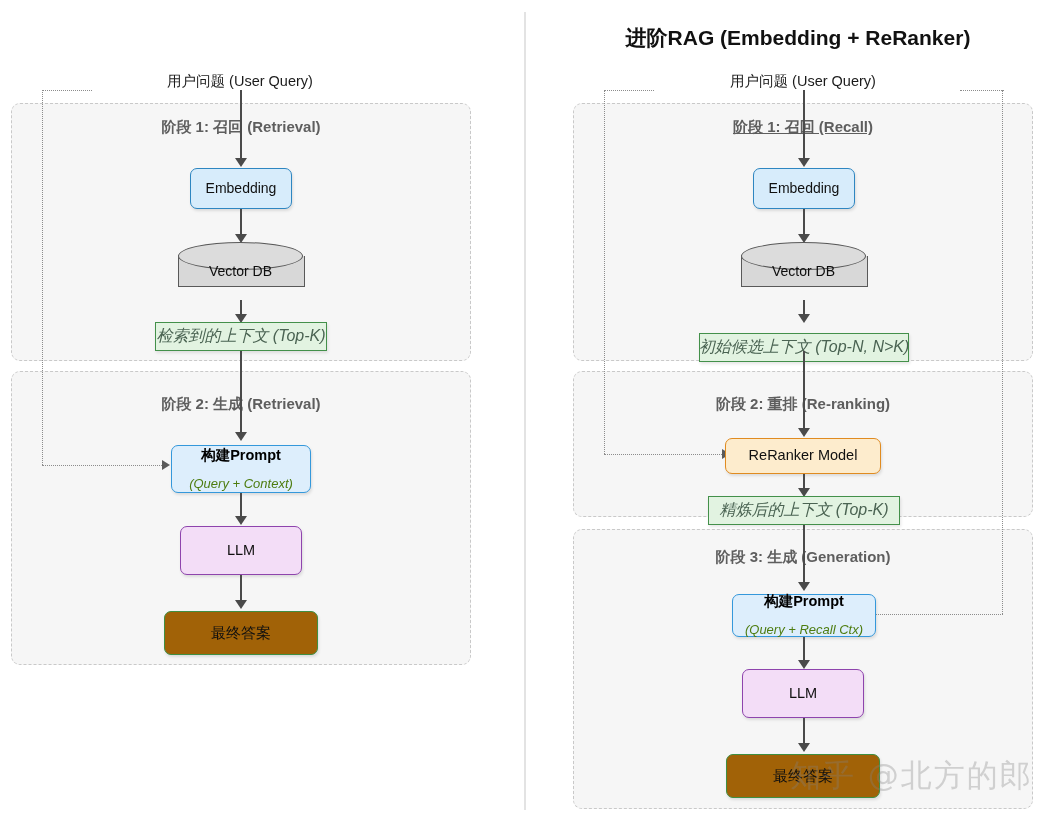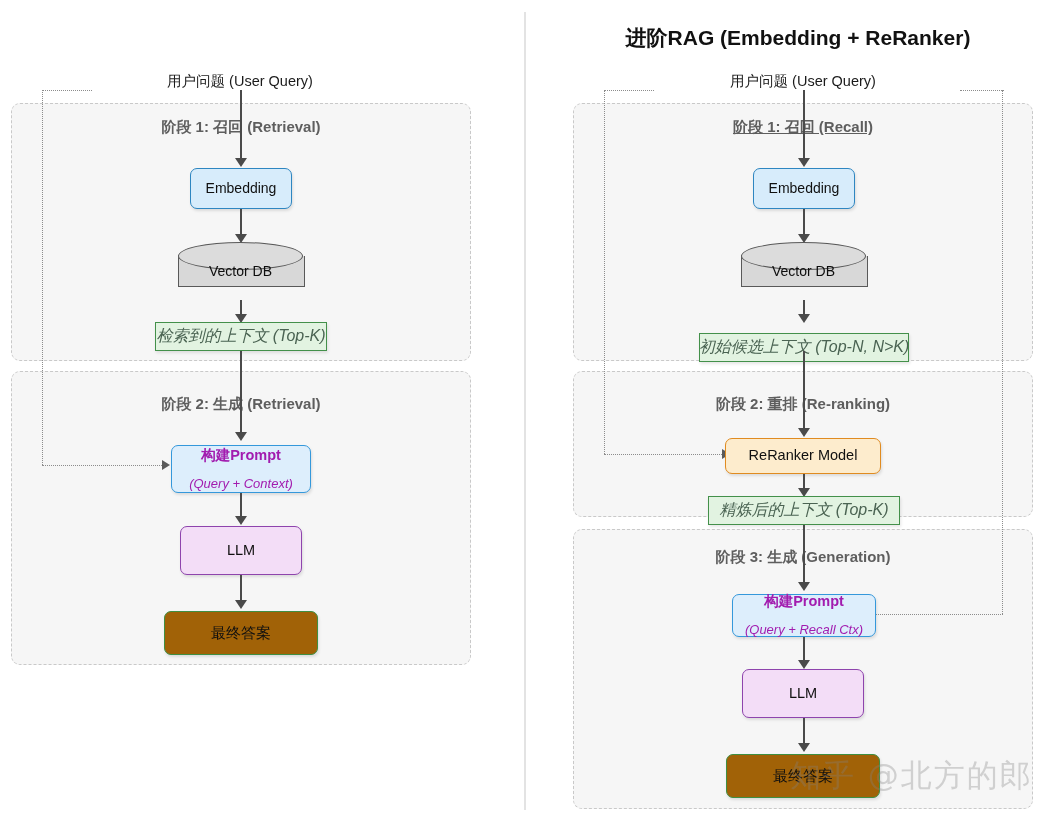--- a/index.html
+++ b/index.html
@@ -56,22 +56,22 @@
     box-shadow:1px 2px 3px rgba(0,0,0,.11);
     line-height:1.18;
   }
   .node-embedding{
     background:#d7ecfb;border:1.6px solid #2e86c1;
     font-size:14px;color:#101010;font-weight:500;
   }
   .node-prompt{
     background:#ddeefc;border:1.6px solid #3498db;
   }
-  .node-prompt .l1{font-size:14.5px;font-weight:bold;color:#a21caf;}
-  .node-prompt .l2{font-size:13px;font-style:italic;color:#a21caf;margin-top:12px;}
+  .node-prompt .l1{font-size:14.5px;font-weight:bold;color:#000000;}
+  .node-prompt .l2{font-size:13px;font-style:italic;color:#4d7c0f;margin-top:12px;}
   .node-llm{
     background:#f3ddf7;border:1.6px solid #8e44ad;
     font-size:14.5px;color:#101010;
   }
   .node-answer{
     background:#a16207;border:1.6px solid #3f8f42;
     font-size:15px;color:#101010;
   }
   .node-rerank{
     background:#fdeccd;border:1.6px solid #e08b20;

